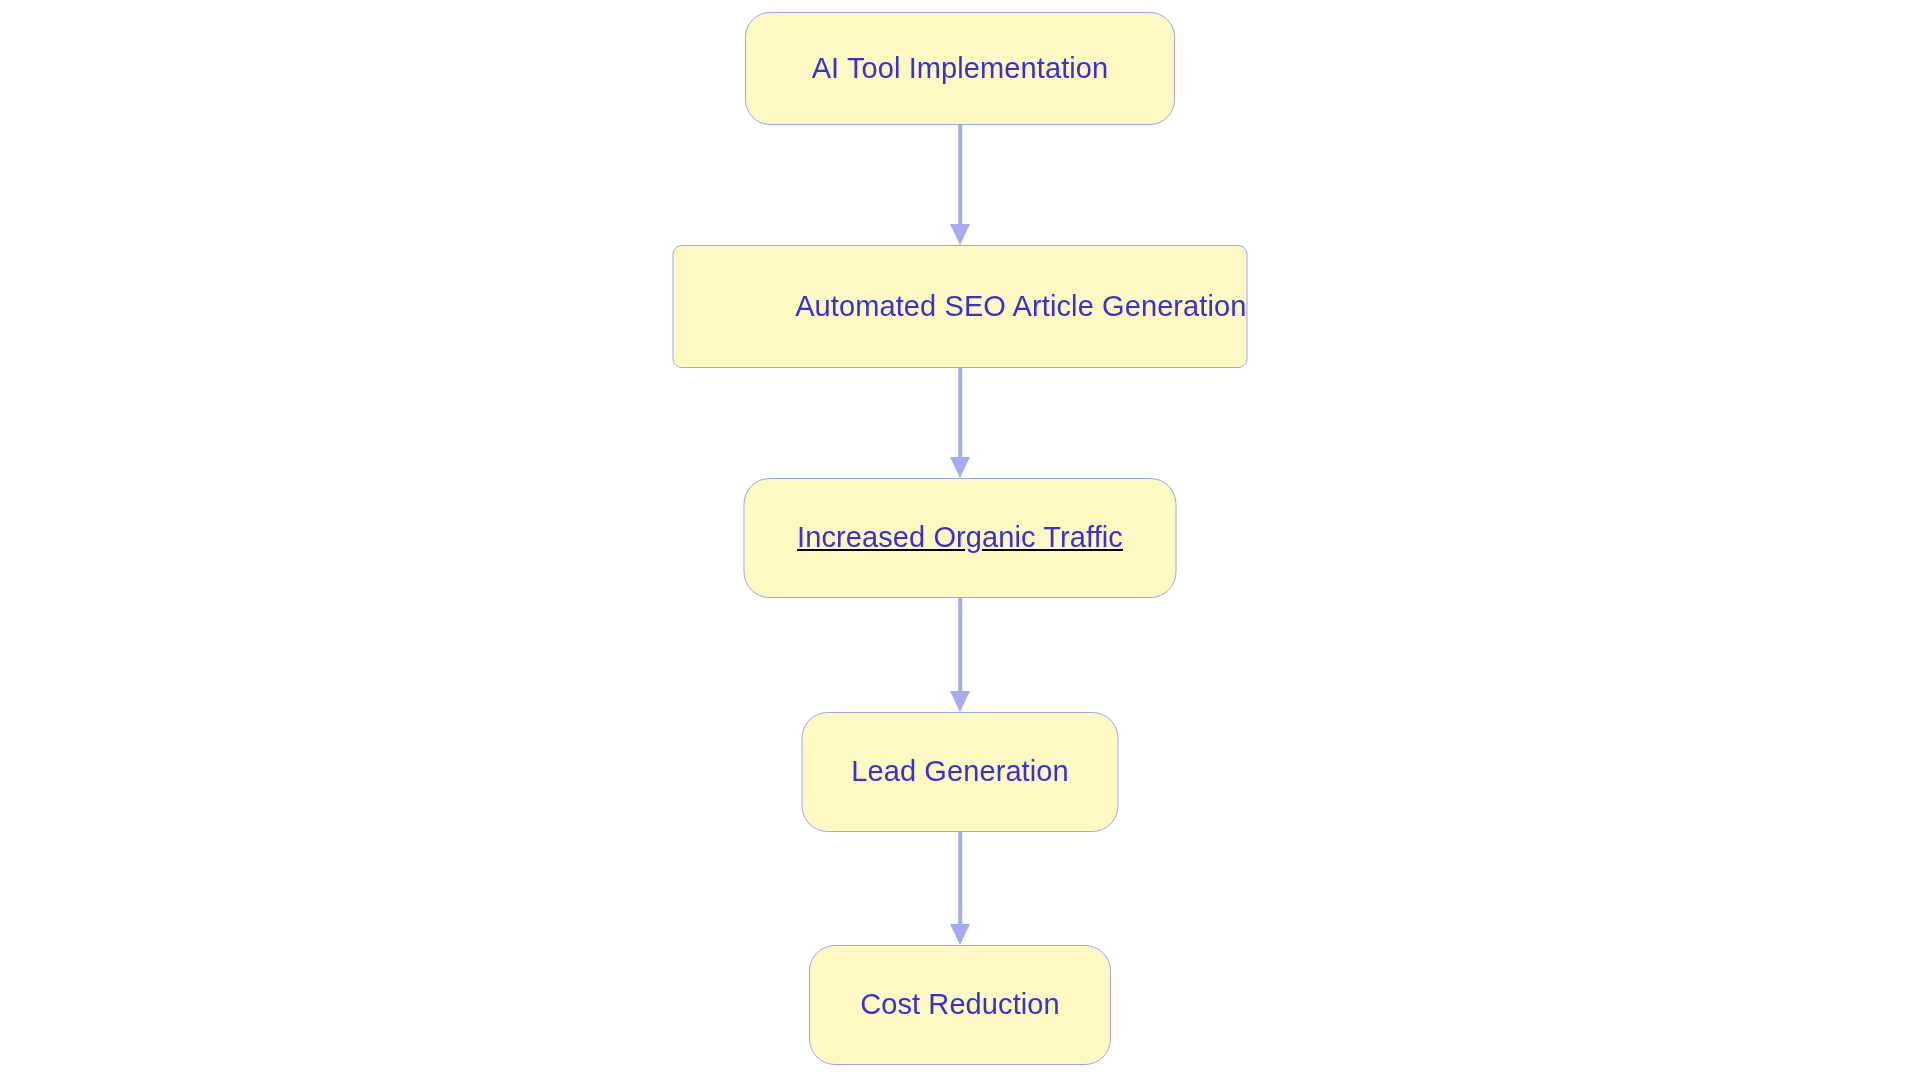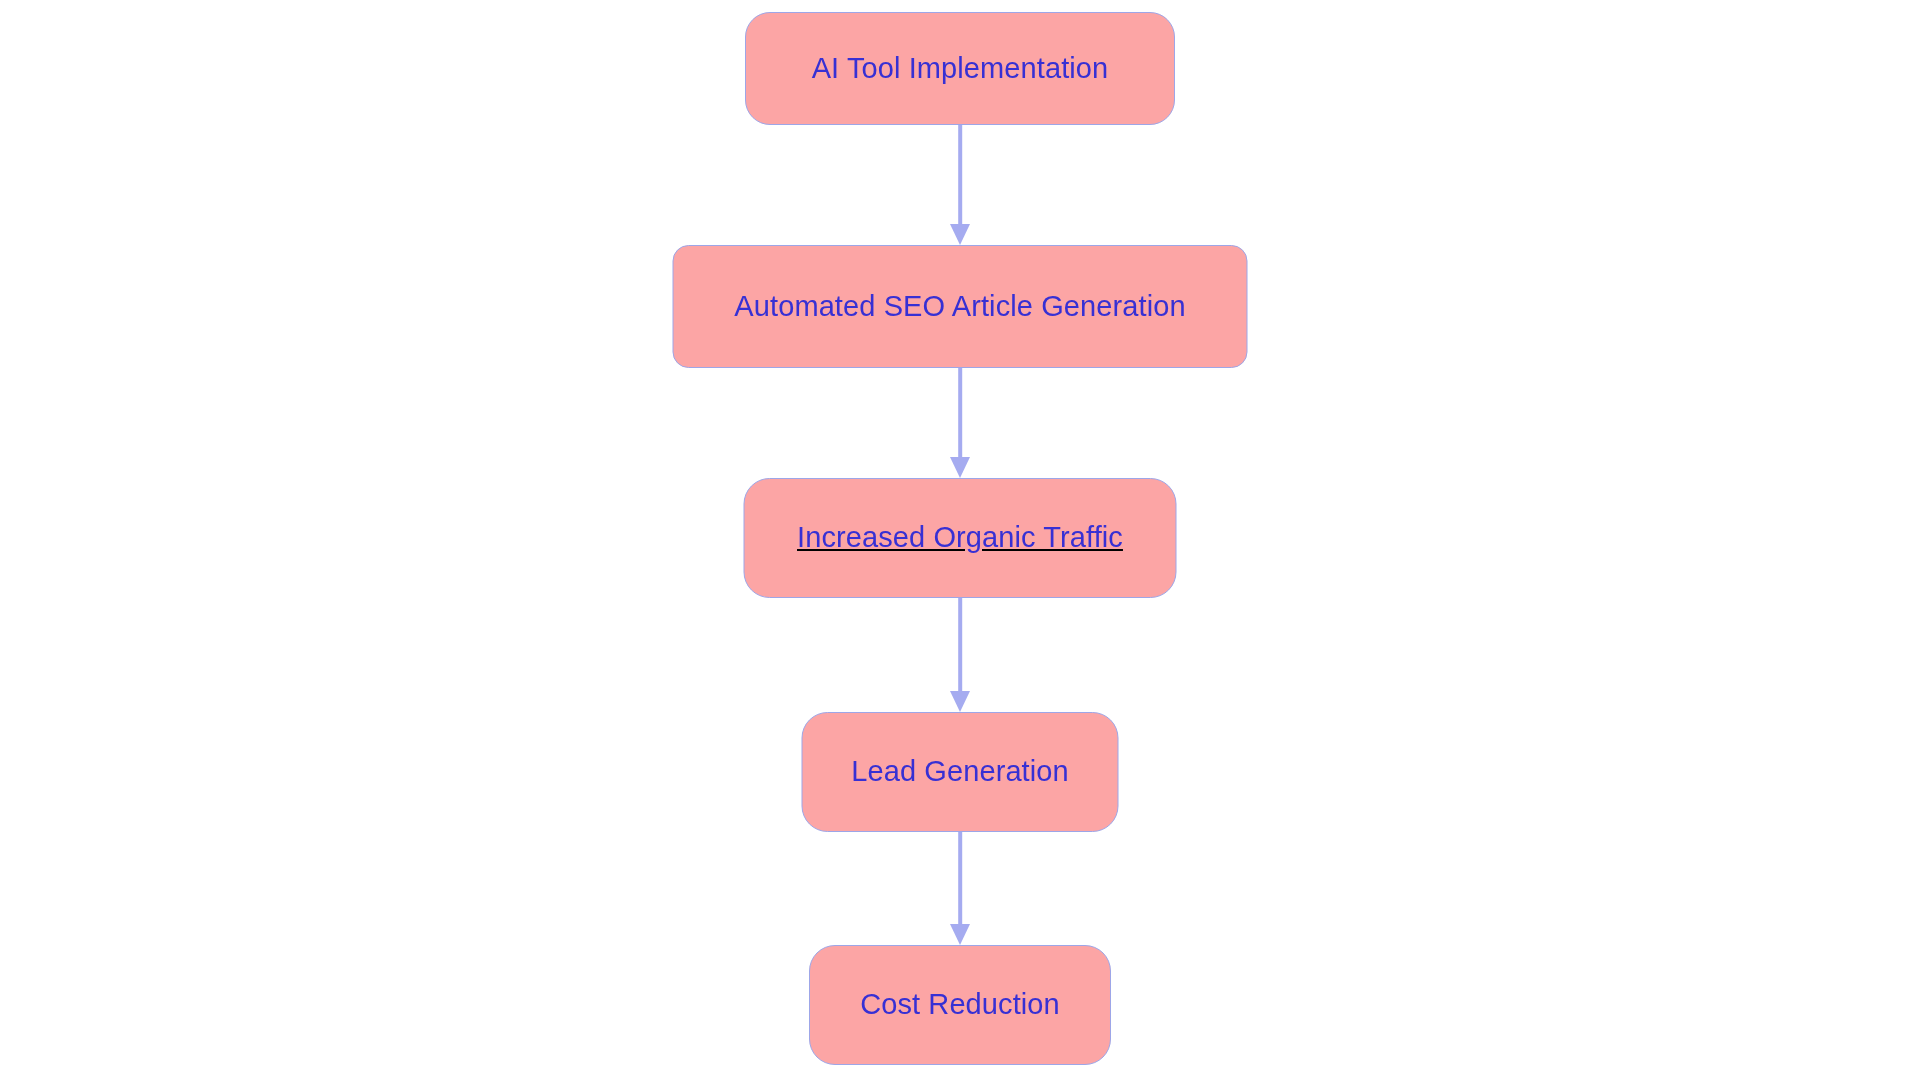--- a/index.html
+++ b/index.html
@@ -22,40 +22,40 @@
     background: #ffffff;
   }
 
   
   .node {
     position: absolute;
     box-sizing: border-box;
     display: flex;
     align-items: center;
     justify-content: center;
-    background: #fca5a5;
+    background: #fef9c3;
     border: 1.6px solid #9da6e8;
     border-radius: 26px;
     left: 50%;
     transform: translateX(-50%);
   }
   .node-label {
     color: #3730d4;
     font-family: "Liberation Sans", sans-serif;
     font-size: 29px;
     font-weight: 400;
     letter-spacing: 0.1px;
     line-height: 1.1;
     white-space: nowrap;
     text-align: center;
   }
 
   
   .node-0 { width: 430px; height: 113px; top: 12px;  border-radius: 25px; }
-  .node-1 { width: 575px; height: 123px; top: 245px; border-radius: 16px; }
+  .node-1 { width: 575px; height: 123px; top: 245px; border-radius: 9px; justify-content: flex-end; }
   .node-2 { width: 433px; height: 120px; top: 478px; border-radius: 26px; text-decoration: underline; }
   .node-3 { width: 317px; height: 120px; top: 712px; border-radius: 26px; }
   .node-4 { width: 302px; height: 120px; top: 945px; border-radius: 26px; justify-content: center; }
 
   
   .connector {
     position: absolute;
     left: 50%;
     transform: translateX(-50%);
     width: 40px;

